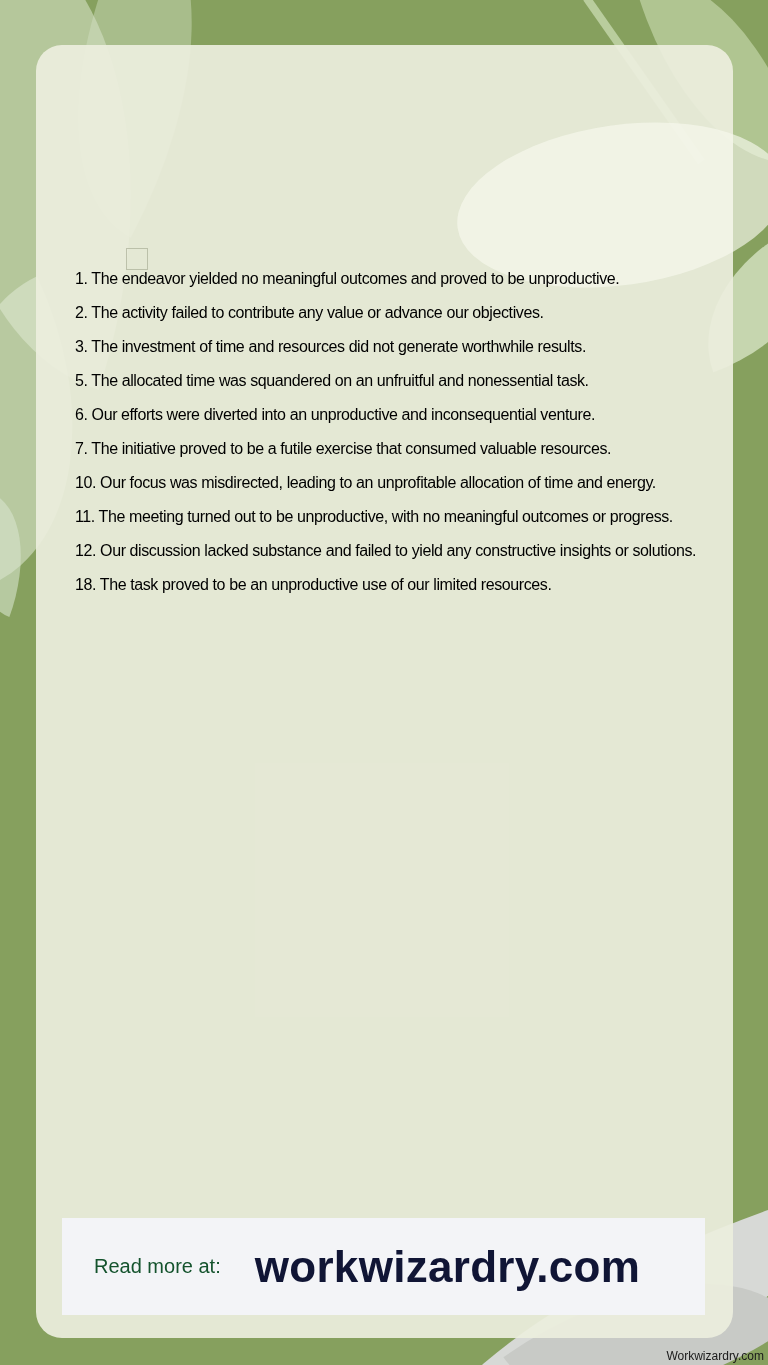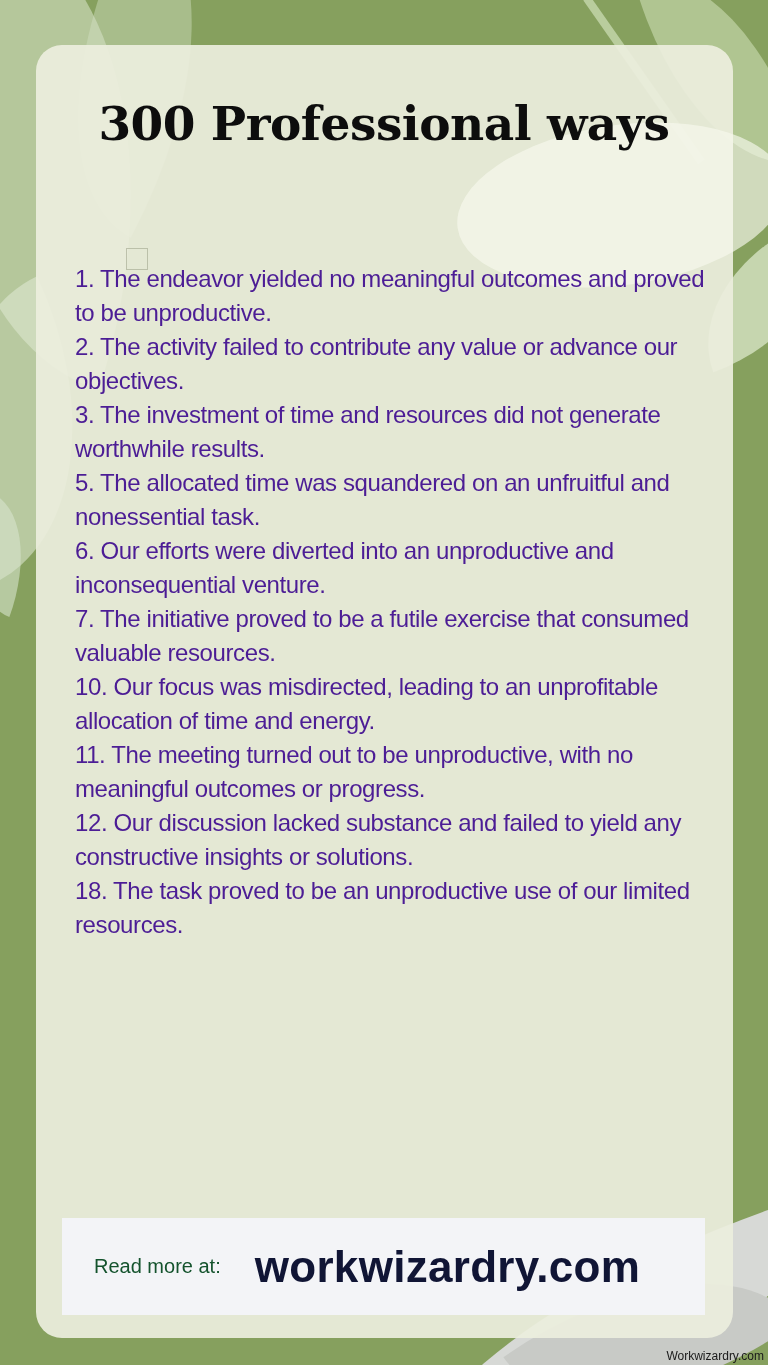--- a/index.html
+++ b/index.html
@@ -32,21 +32,21 @@
   .title {
     position: absolute; left: 0; top: 95px; width: 768px;
     text-align: center;
     font-family: "DejaVu Serif", "Liberation Serif", serif;
     font-weight: bold; font-size: 47px; line-height: 58px; color: #0d0d0d;
     letter-spacing: -0.5px;
   }
   .list {
     position: absolute; left: 75px; top: 262px; width: 640px;
     font-family: "Liberation Sans", sans-serif;
-    font-size: 24px; line-height: 34px; color: #4c1d95;
+    font-size: 16px; line-height: 34px; color: #000000;
     letter-spacing: -0.4px;
   }
   .list-item { margin: 0; position: relative; }
   .marker {
     position: absolute; left: 51px; top: -14px; width: 20px; height: 20px;
     border: 1px solid rgba(160,165,140,0.6);
   }
   .footer {
     position: absolute; left: 62px; top: 1218px; width: 643px; height: 97px;
     background: #f3f4f7;
@@ -74,21 +74,20 @@
 <div class="leaf leaf6"></div>
 <div class="stem"></div>
 <div class="gray-leaf"></div>
 <div class="gray-leaf2"></div>
 
 <div class="panel">
   <div class="panel-glow"></div>
 </div>
 
 <div class="title">
-  <div>300 Professional ways</div>
 </div>
 
 <div class="list">
   <p class="list-item"><span class="marker"></span><span>1. The endeavor yielded no meaningful outcomes and proved to be unproductive.</span></p>
   <p class="list-item"><span>2. The activity failed to contribute any value or advance our objectives.</span></p>
   <p class="list-item"><span>3. The investment of time and resources did not generate worthwhile results.</span></p>
   <p class="list-item"><span>5. The allocated time was squandered on an unfruitful and nonessential task.</span></p>
   <p class="list-item"><span>6. Our efforts were diverted into an unproductive and inconsequential venture.</span></p>
   <p class="list-item"><span>7. The initiative proved to be a futile exercise that consumed valuable resources.</span></p>
   <p class="list-item"><span>10. Our focus was misdirected, leading to an unprofitable allocation of time and energy.</span></p>

